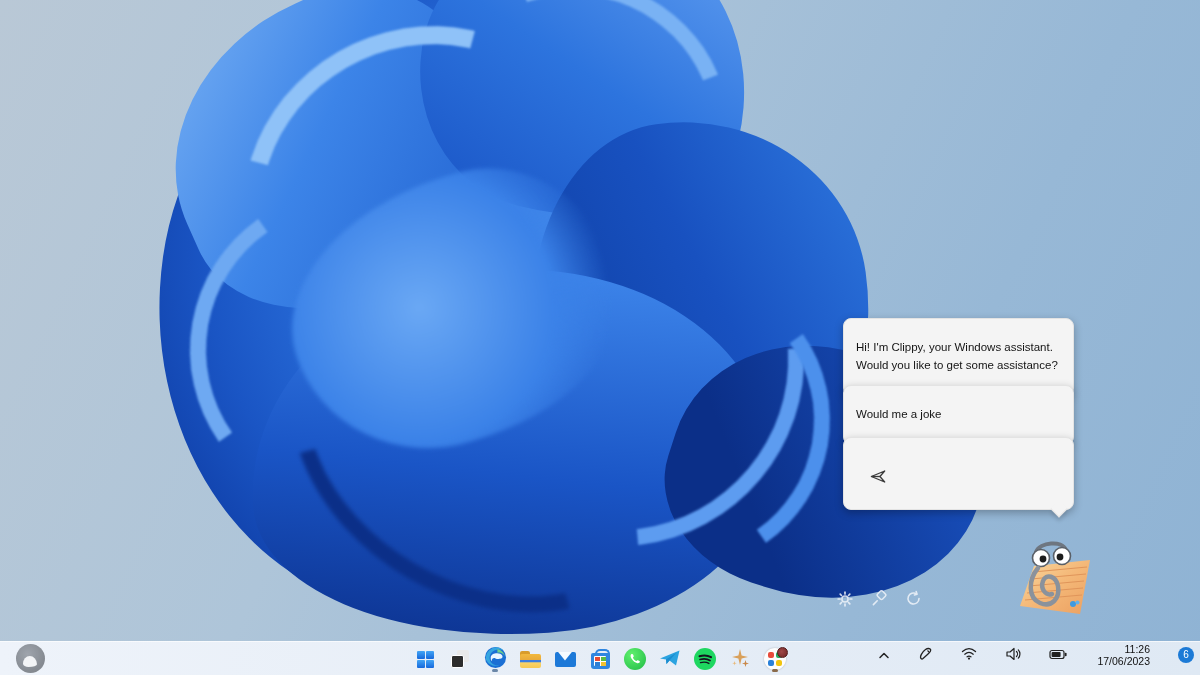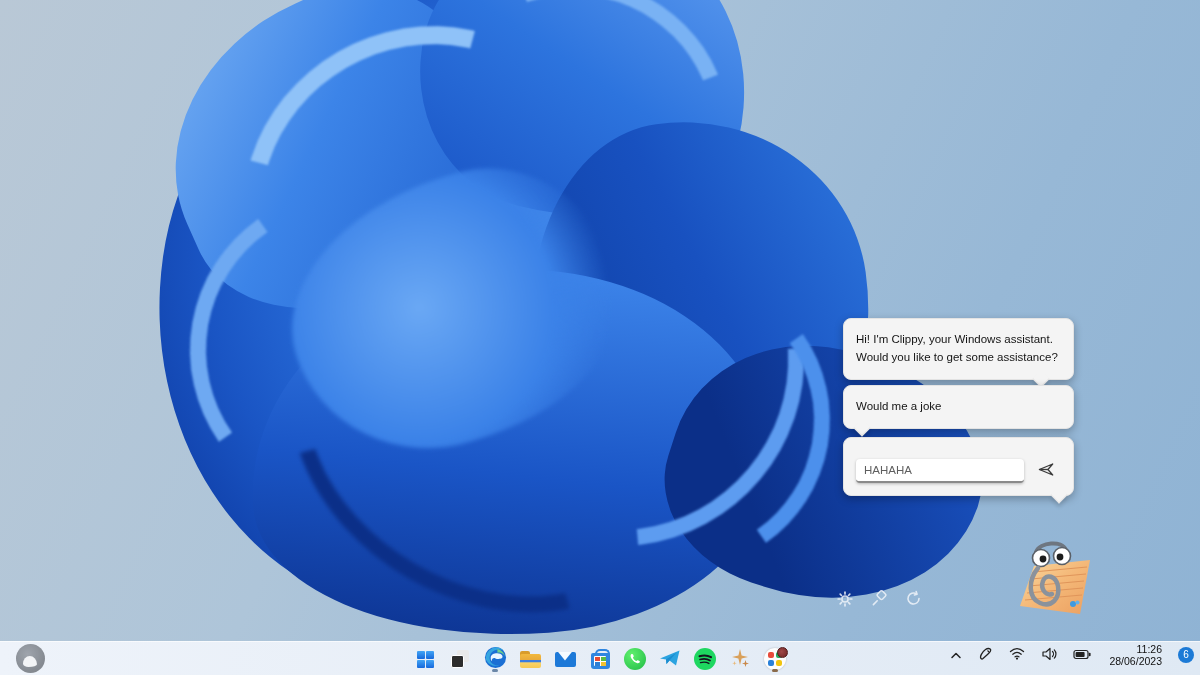--- a/index.html
+++ b/index.html
@@ -43,21 +43,21 @@
   .a2 { left:330px; top:40px;  width:300px; height:280px; border-top-color:#79b2f4; transform:rotate(24deg); }
   .a3 { left:90px;  top:250px; width:320px; height:320px; border-top-color:#6ea9f2; transform:rotate(-80deg); }
   .a4 { left:350px; top:260px; width:360px; height:340px; border-top-color:#5d9cf0; transform:rotate(130deg); }
   .a5 { left:240px; top:160px; width:380px; height:360px; border-top-color:#0a2e86; transform:rotate(160deg); filter:blur(2px); }
   .a6 { left:180px; top:330px; width:420px; height:330px; border-top-color:#0b2f88; transform:rotate(-150deg); filter:blur(2px); }
   .a7 { left:430px; top:330px; width:300px; height:300px; border-top-color:#4c90ec; transform:rotate(100deg); }
 
   
   .chat { position:absolute; z-index:5; }
   .bubble { position:absolute; left:843px; width:231px; background:#f4f4f4;
-    border:1px solid #e3e3e3; border-radius:8px; padding:12px 12px;
+    border:1px solid #e3e3e3; border-radius:8px; padding:20px 12px;
     font-size:11.5px; line-height:1.55; color:#141414;
     box-shadow:0 3px 8px rgba(0,0,0,.28); }
   .bubble::after { content:""; position:absolute; width:11px; height:11px; background:#f4f4f4;
     transform:rotate(45deg); bottom:-6px;
     border-right:1px solid #e3e3e3; border-bottom:1px solid #e3e3e3;
     box-shadow:3px 3px 4px rgba(0,0,0,.12); }
   .b1 { top:318px; } .b1::after { right:26px; }
   .b2 { top:385px; } .b2::after { left:12px; }
   .b3 { top:437px; } .b3::after { right:8px; }
   .input-row { display:flex; align-items:center; margin-top:9px; }
@@ -126,21 +126,21 @@
   .ic-whatsapp { background:radial-gradient(circle at 35% 30%, #5ff06d, #1fba45); }
   .ic-spotify  { background:#1ed760; }
   .ic-365 { background:#fdfdfd; box-shadow:0 0 2px rgba(0,0,0,.25); }
   .ic-365 .dots { position:absolute; left:4px; top:4px; width:14px; height:14px;
      display:grid; grid-template-columns:6px 6px; grid-template-rows:6px 6px; gap:2px; }
   .ic-365 .dots i { border-radius:2px; }
   .ic-365 .dots i:nth-child(1){background:#e74c3c;} .ic-365 .dots i:nth-child(2){background:#27ae60;}
   .ic-365 .dots i:nth-child(3){background:#2980d9;} .ic-365 .dots i:nth-child(4){background:#f1c40f;}
 
   
-  .tb-right { position:absolute; right:6px; top:0; height:26px; display:flex; align-items:center; gap:8px; }
+  .tb-right { position:absolute; right:6px; top:0; height:26px; display:flex; align-items:center; gap:20px; }
   .tray-btn { height:28px; border:none; background:none; display:flex; align-items:center; justify-content:center;
     padding:0 4px; border-radius:4px; cursor:pointer; }
   .clock { text-align:right; font-size:10.5px; line-height:12px; color:#111; padding:0 6px; cursor:pointer; }
   .notif-badge { width:16px; height:16px; border-radius:50%; background:#1c7ad6; color:#fff;
     font-size:10px; line-height:16px; text-align:center; margin-left:2px; cursor:pointer; }
 </style>
 </head>
 <body>
 
 <div class="bloom">
@@ -162,21 +162,20 @@
 
 <div class="chat">
   <div class="bubble b1">
     <span>Hi! I'm Clippy, your Windows assistant. Would you like to get some assistance?</span>
   </div>
   <div class="bubble b2">
     <span>Would me a joke</span>
   </div>
   <div class="bubble b3">
     <div class="input-row">
-      <input class="chat-input" type="text" value="HAHAHA" style="">
       <button class="send-btn">
         <span>
           <svg width="19" height="19" viewBox="0 0 20 20" fill="none">
             <path d="M2.5 10 L16.5 4.2 L11.5 10 L16.5 15.8 Z" stroke="#3a3a3a" stroke-width="1.4" stroke-linejoin="round"></path>
             <path d="M2.5 10 H11.5" stroke="#3a3a3a" stroke-width="1.4"></path>
           </svg>
         </span>
       </button>
     </div>
   </div>
@@ -400,17 +399,17 @@
       <span>
         <svg width="18" height="11" viewBox="0 0 18 11" fill="none">
           <rect x="1" y="1.5" width="14" height="8" rx="2" stroke="#222" stroke-width="1.2"></rect>
           <rect x="2.6" y="3.1" width="9" height="4.8" rx="1" fill="#222"></rect>
           <rect x="15.8" y="3.8" width="1.8" height="3.4" rx="0.8" fill="#222"></rect>
         </svg>
       </span>
     </button>
     <div class="clock">
       <div>11:26</div>
-      <div>28/06/2023</div>
+      <div>17/06/2023</div>
     </div>
     <div class="notif-badge">6</div>
   </div>
 </div>
 
 </body></html>

